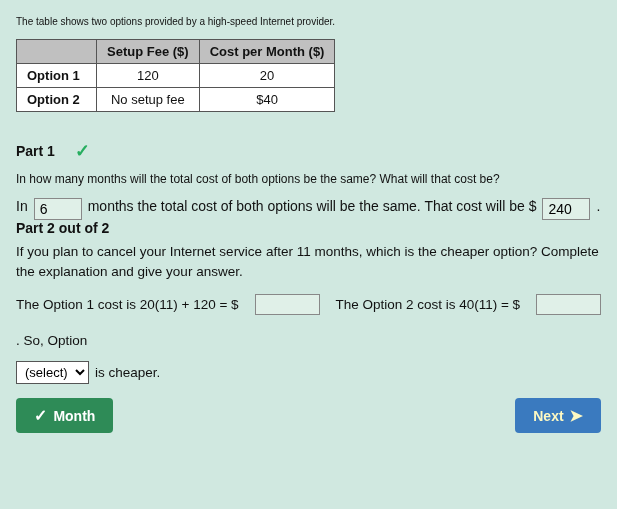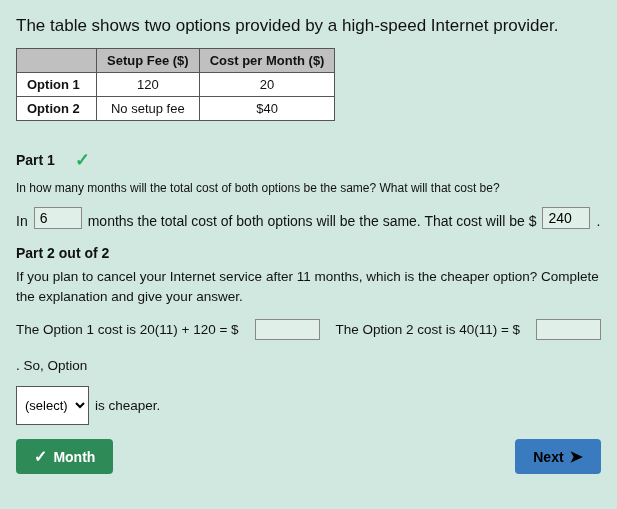--- a/index.html
+++ b/index.html
@@ -7,21 +7,21 @@
       font-family: Arial, sans-serif;
       font-size: 14px;
       background: #d0e8e0;
       padding: 16px;
       width: 617px;
       min-height: 509px;
       color: #111;
     }
     .description {
       margin-bottom: 12px;
-      font-size: 17px;
+      font-size: 10px;
       color: #111;
     }
     .table-wrapper {
       margin-bottom: 28px;
     }
     table {
       border-collapse: collapse;
       font-size: 13px;
     }
     table th, table td {
@@ -54,23 +54,23 @@
       font-size: 18px;
       font-weight: bold;
     }
     .question-text {
       margin-bottom: 10px;
       font-size: 12px;
       line-height: 1.5;
     }
     .answer-line {
       display: flex;
-      align-items: flex-end;
-      gap: 6px;
-      margin-bottom: 16px;
+      align-items: flex-start;
+      gap: 6px;
+      margin-bottom: 0;
       flex-wrap: wrap;
       font-size: 14px;
     }
     .answer-line input[type="text"] {
       border: 1px solid #888;
       padding: 2px 5px;
       font-size: 14px;
       background: #e0f0e8;
       width: 48px;
     }
@@ -106,21 +106,21 @@
     }
     .select-line {
       display: flex;
       align-items: center;
       gap: 6px;
       font-size: 13.5px;
       margin-bottom: 14px;
     }
     .select-line select {
       font-size: 13px;
-      padding: 10px 4px;
+      padding: 2px 4px;
       border: 1px solid #555;
       background: white;
     }
     .footer {
       display: flex;
       justify-content: space-between;
       align-items: center;
     }
     .check-btn {
       background: #2e8b57;
@@ -133,21 +133,21 @@
       display: flex;
       align-items: center;
       gap: 6px;
       font-weight: bold;
     }
     .check-btn .btn-check-icon {
       font-size: 16px;
     }
     .next-btn {
       background: #3a7abf;
-      color: #000000;
+      color: #fef9c3;
       border: none;
       padding: 8px 18px;
       font-size: 14px;
       border-radius: 4px;
       cursor: pointer;
       display: flex;
       align-items: center;
       gap: 6px;
       font-weight: bold;
     }

